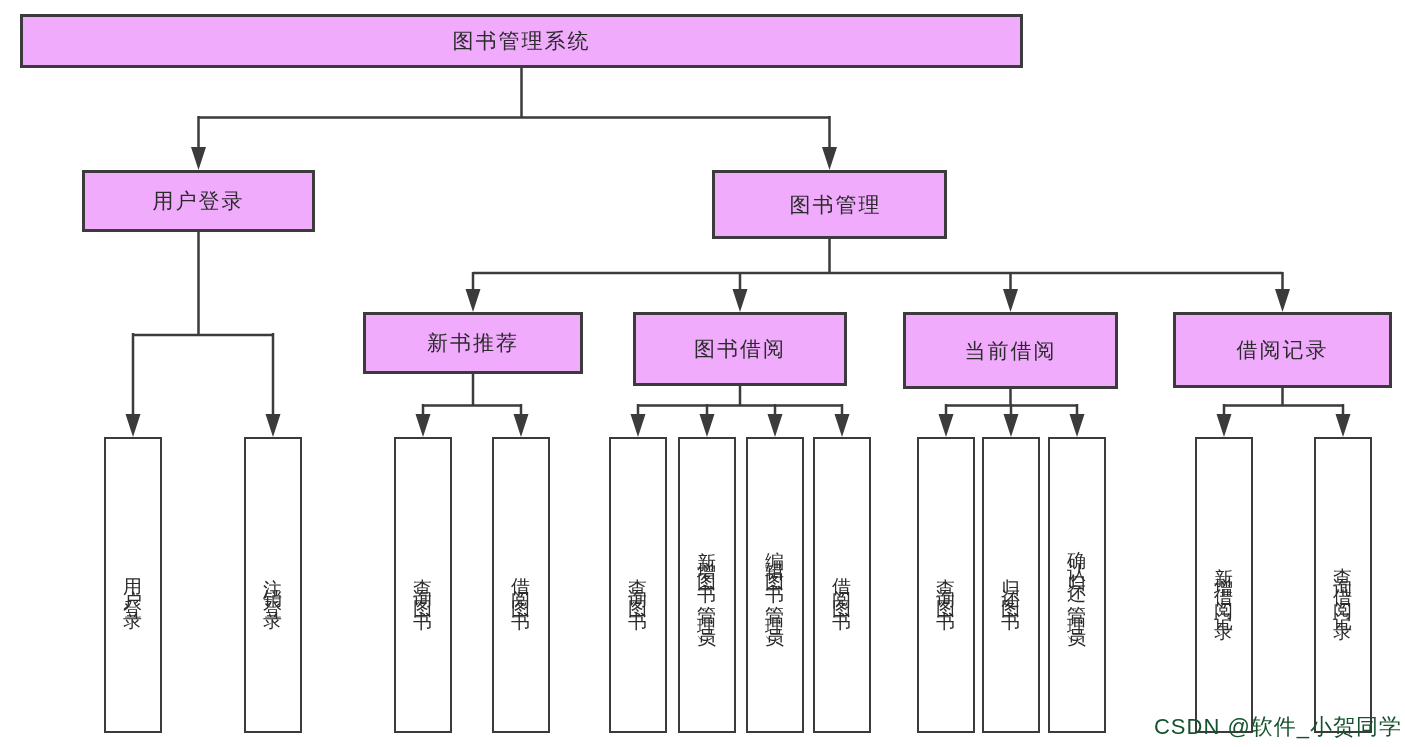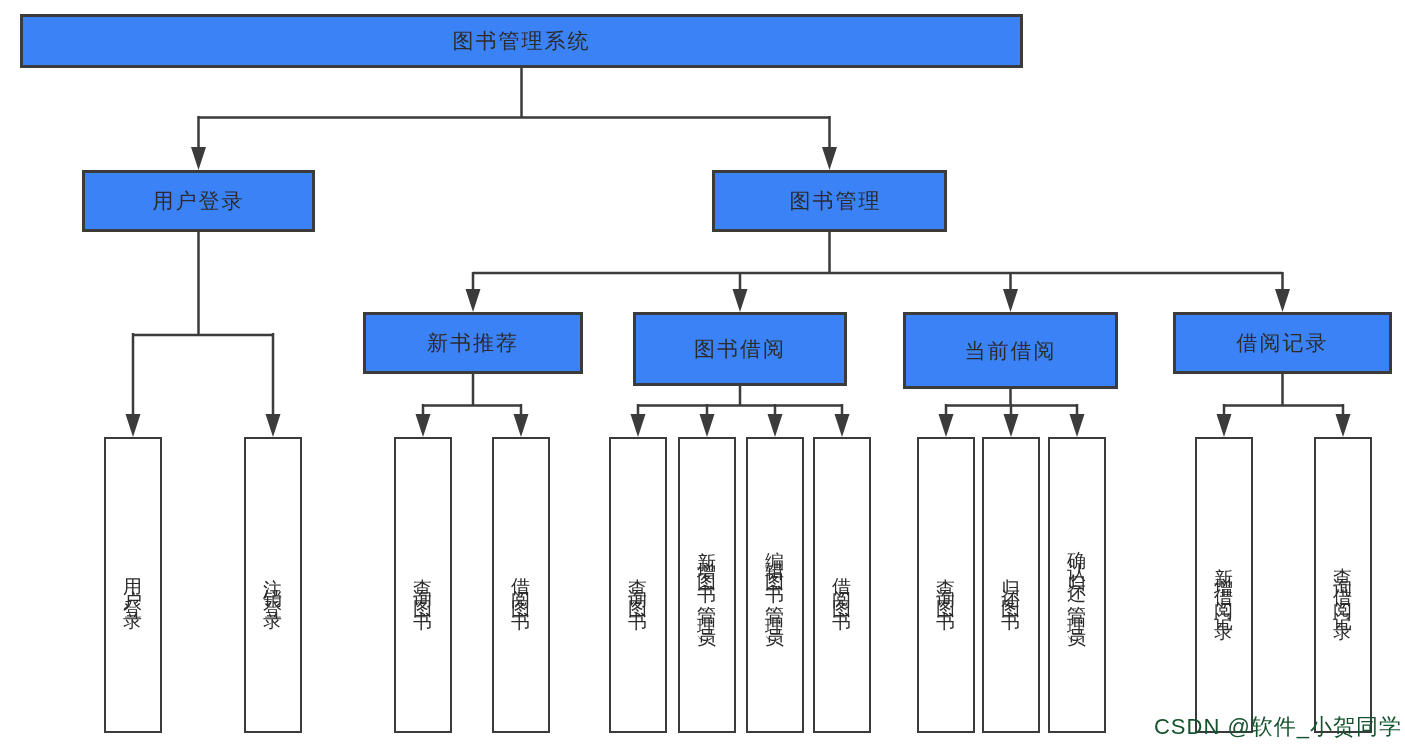--- a/index.html
+++ b/index.html
@@ -13,21 +13,21 @@
   }
   #wires {
     position: absolute;
     left: 0; top: 0;
     width: 1405px; height: 747px;
     z-index: 0;
   }
   .hbox {
     position: absolute;
     box-sizing: border-box;
-    background: #3b82f6;
+    background: #f0abfc;
     border: 3px solid #3b3b3b;
     display: flex;
     align-items: center;
     justify-content: center;
     font-size: 21px;
     color: #2b2b2b;
     letter-spacing: 2px;
     z-index: 1;
   }
   .vbox {
@@ -126,34 +126,34 @@
       M1335.5 414 L1350.5 414 L1343 437 Z"></path>
   </svg>
 
   <div class="hbox" style="left:20px; top:14px; width:1003px; height:54px;">
     <span>图书管理系统</span>
   </div>
 
   <div class="hbox" style="left:82px; top:170px; width:233px; height:62px;">
     <span>用户登录</span>
   </div>
-  <div class="hbox" style="left:712px; top:170px; width:235px; height:62px;padding-left:12px;">
+  <div class="hbox" style="left:712px; top:170px; width:235px; height:69px;padding-left:12px;">
     <span>图书管理</span>
   </div>
 
   <div class="hbox" style="left:363px; top:312px; width:220px; height:62px;">
     <span>新书推荐</span>
   </div>
   <div class="hbox" style="left:633px; top:312px; width:214px; height:74px;">
     <span>图书借阅</span>
   </div>
   <div class="hbox" style="left:903px; top:312px; width:215px; height:77px;">
     <span>当前借阅</span>
   </div>
-  <div class="hbox" style="left:1173px; top:312px; width:219px; height:62px;">
+  <div class="hbox" style="left:1173px; top:312px; width:219px; height:76px;">
     <span>借阅记录</span>
   </div>
 
   <div class="vbox" style="left:104px;">
     <span>用户登录</span>
   </div>
   <div class="vbox" style="left:244px;">
     <span>注销登录</span>
   </div>
 

